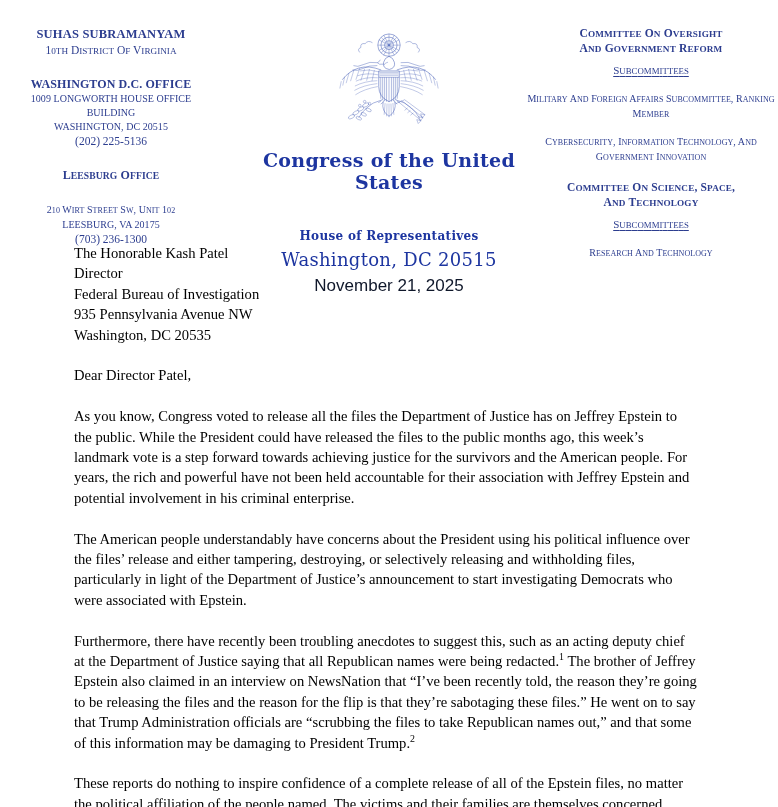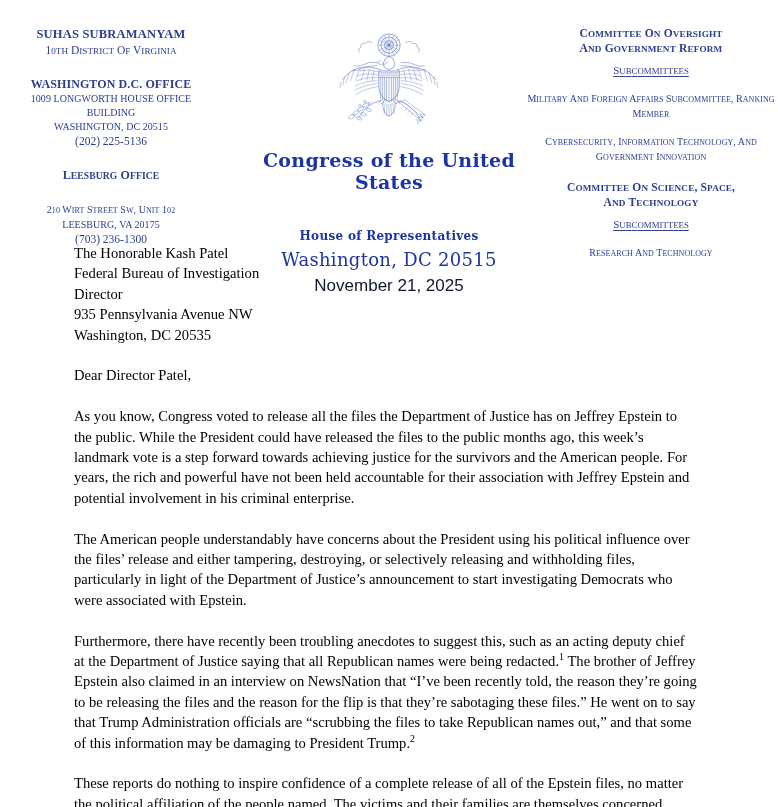--- a/index.html
+++ b/index.html
@@ -299,22 +299,22 @@
     <div class="subhdr sc"><span class="c">S</span><span class="s">U</span><span class="s">B</span><span class="s">C</span><span class="s">O</span><span class="s">M</span><span class="s">M</span><span class="s">I</span><span class="s">T</span><span class="s">T</span><span class="s">E</span><span class="s">E</span><span class="s">S</span></div>
 
     <div class="subitem sc"><span class="c">R</span><span class="s">E</span><span class="s">S</span><span class="s">E</span><span class="s">A</span><span class="s">R</span><span class="s">C</span><span class="s">H</span><span class="c"> </span><span class="c">A</span><span class="s">N</span><span class="s">D</span><span class="c"> </span><span class="c">T</span><span class="s">E</span><span class="s">C</span><span class="s">H</span><span class="s">N</span><span class="s">O</span><span class="s">L</span><span class="s">O</span><span class="s">G</span><span class="s">Y</span></div>
   </div>
 </div>
 
 <div class="letter-body">
 
   <div>
     <div class="addr-line">The Honorable Kash Patel</div>
+    <div class="addr-line">Director</div>
     <div class="addr-line">Federal Bureau of Investigation</div>
-    <div class="addr-line">Director</div>
     <div class="addr-line">935 Pennsylvania Avenue NW</div>
     <div class="addr-line">Washington, DC 20535</div>
   </div>
 
   <div class="salutation">Dear Director Patel,</div>
 
   <p class="para">As you know, Congress voted to release all the files the Department of Justice has on Jeffrey Epstein to the public. While the President could have released the files to the public months ago, this week’s landmark vote is a step forward towards achieving justice for the survivors and the American people. For years, the rich and powerful have not been held accountable for their association with Jeffrey Epstein and potential involvement in his criminal enterprise.</p>
 
   <p class="para">The American people understandably have concerns about the President using his political influence over the files’ release and either tampering, destroying, or selectively releasing and withholding files, particularly in light of the Department of Justice’s announcement to start investigating Democrats who were associated with Epstein.</p>
 

